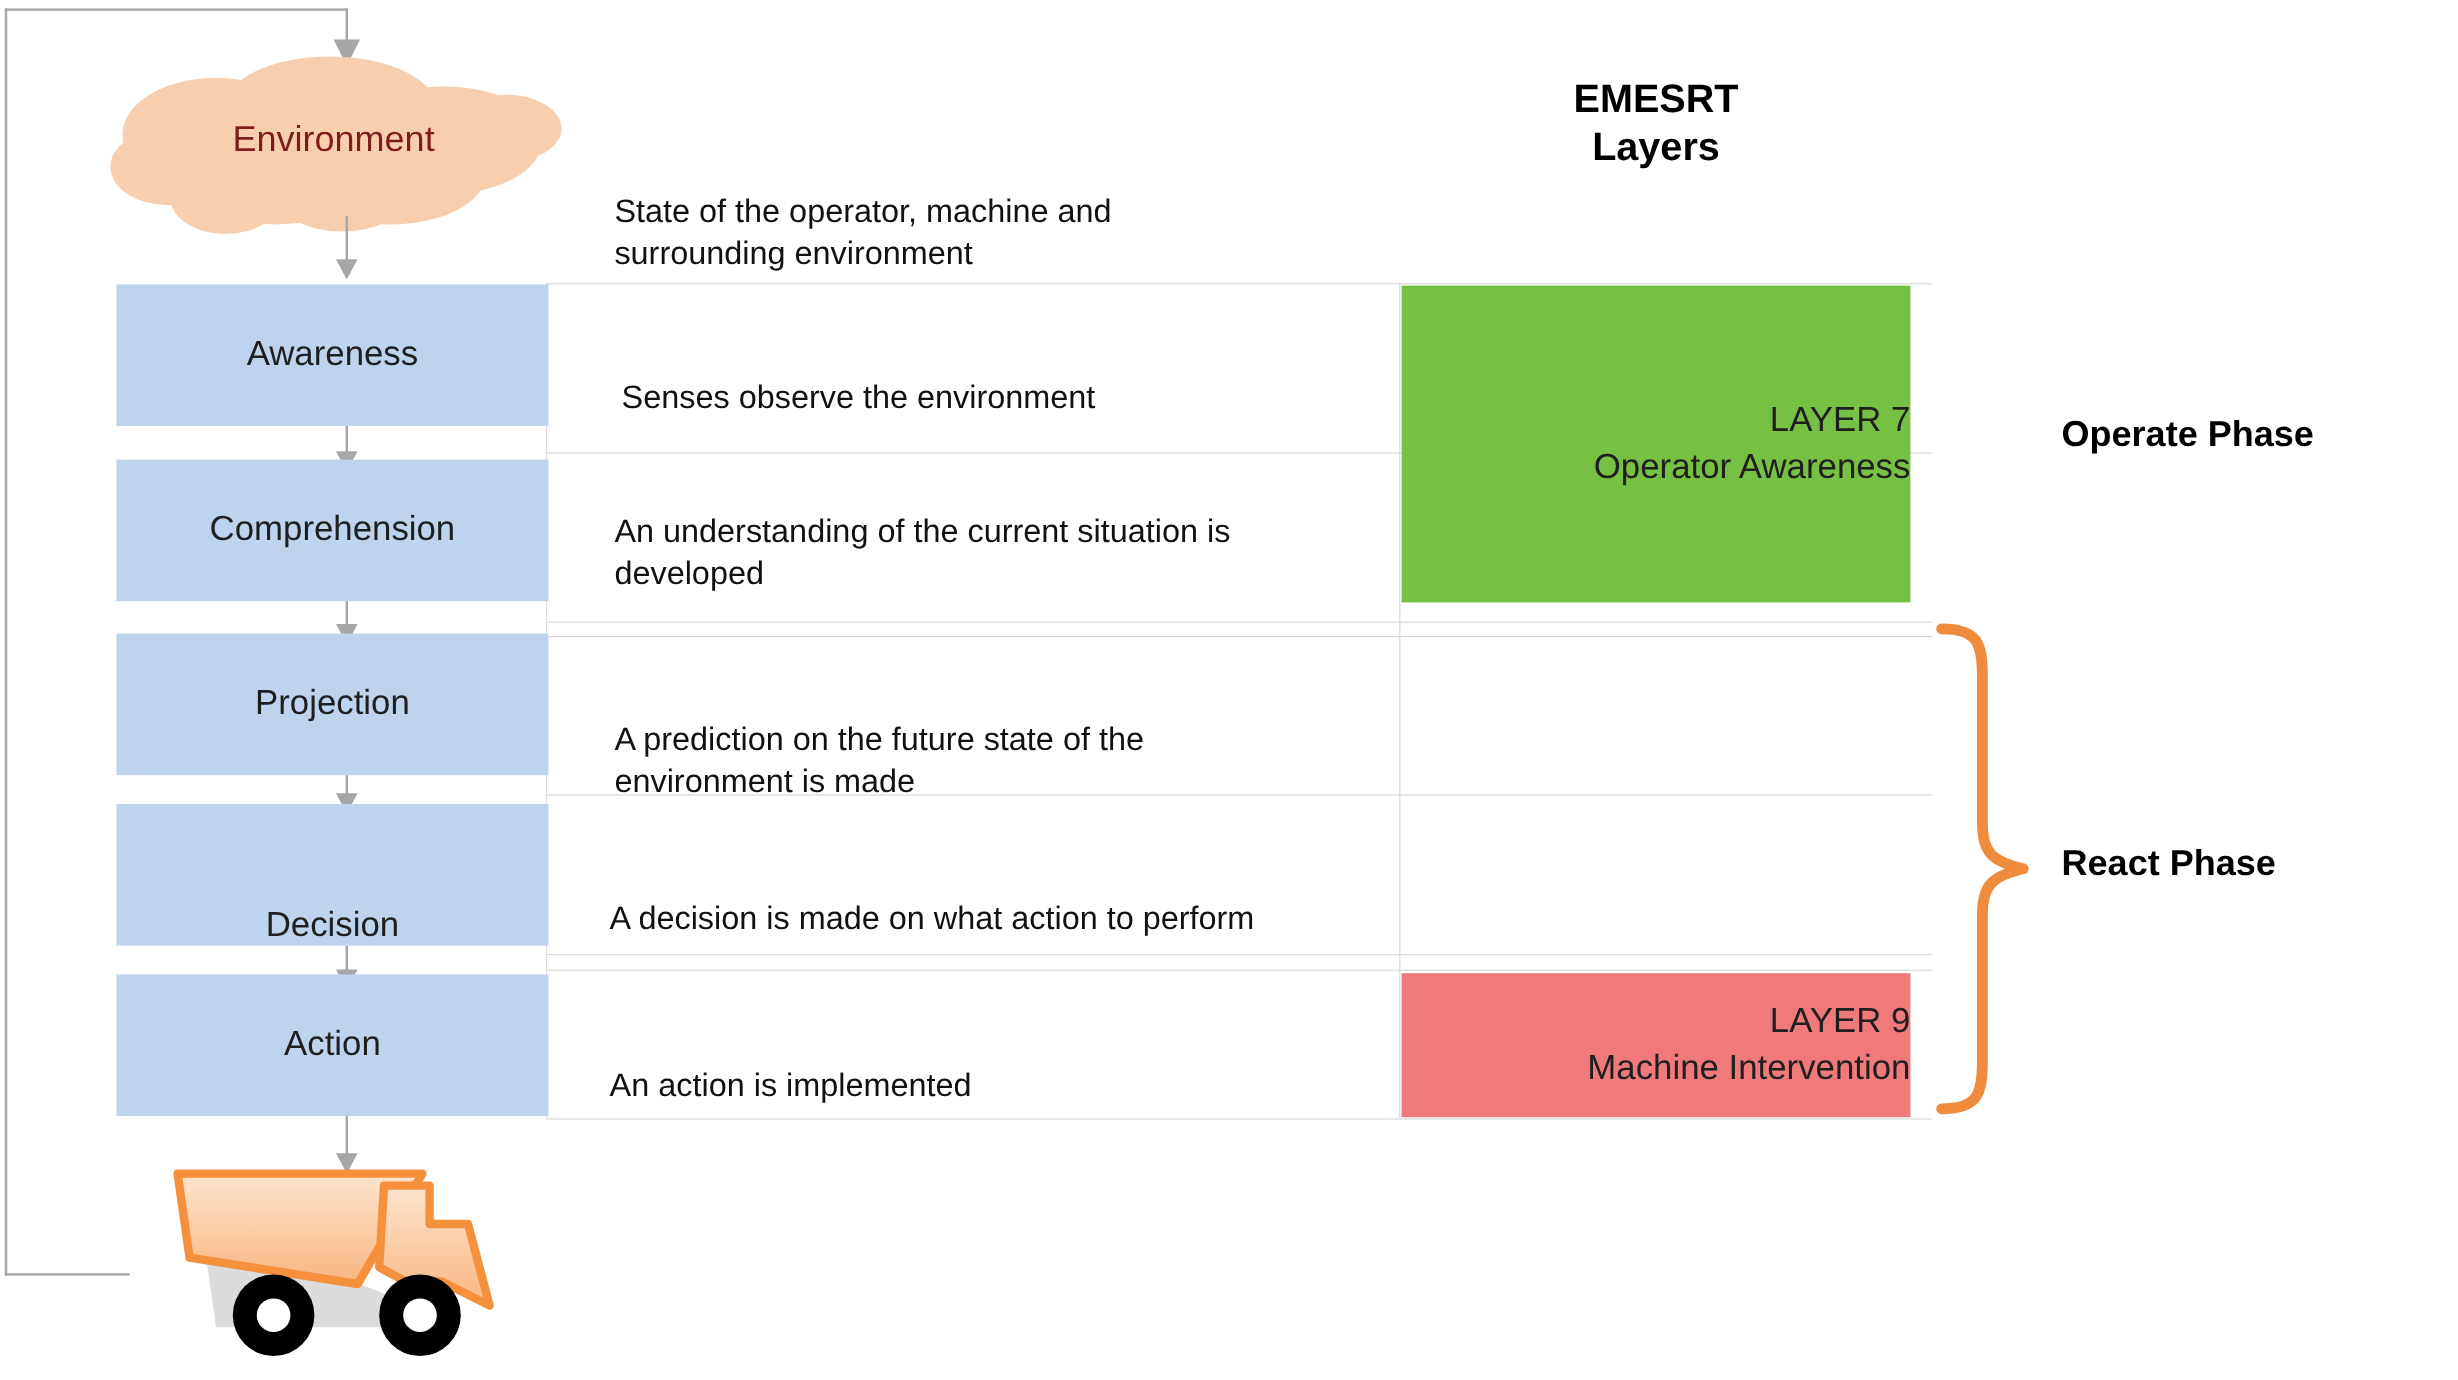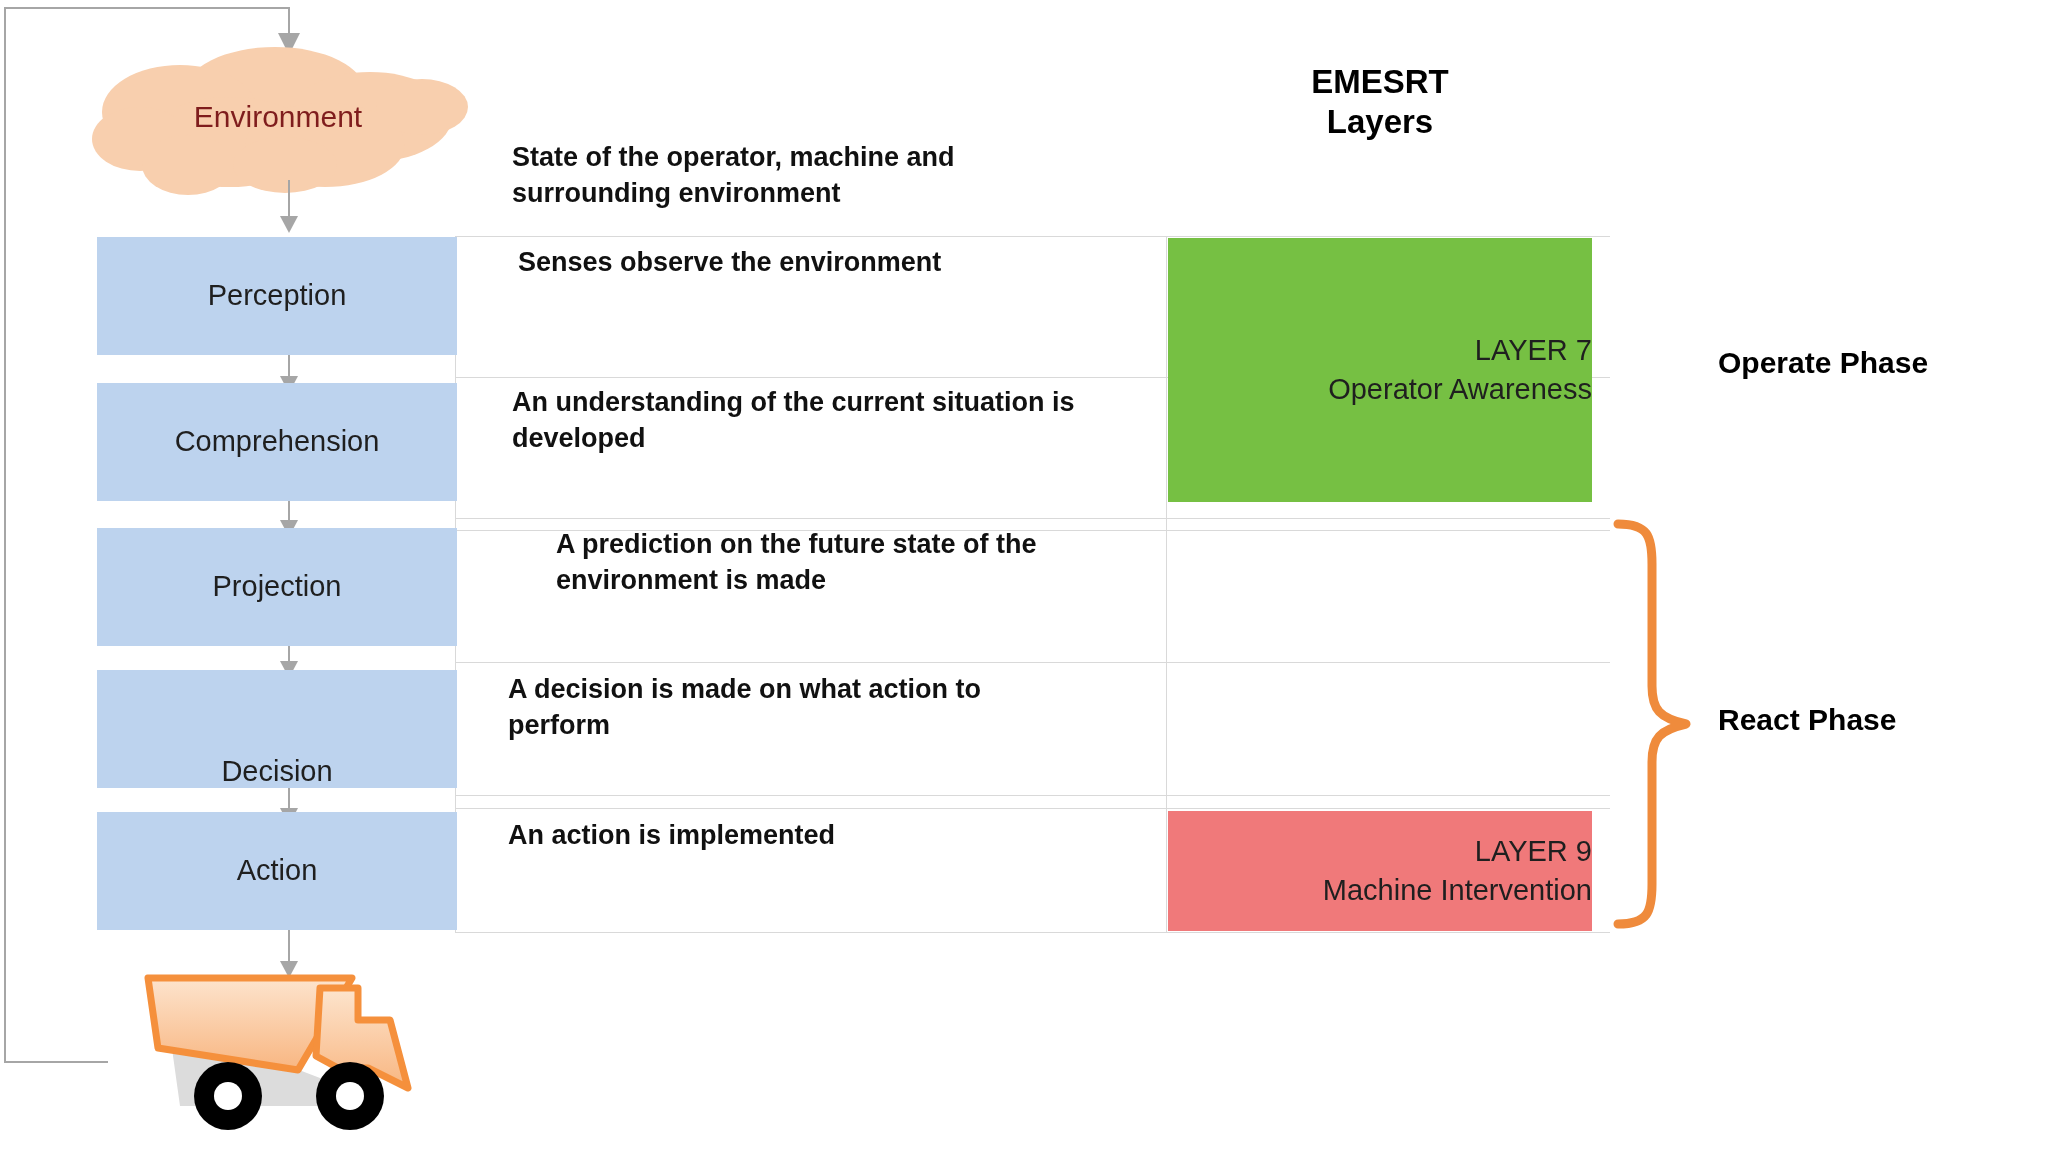--- a/index.html
+++ b/index.html
@@ -87,22 +87,21 @@
     text-align: center;
   }
 
   
   .desc {
     position: absolute;
     font-size: 27px;
     color: #111111;
     line-height: 1.32;
     display: flex;
-    align-items: flex-start;
-    font-weight: bold;
+    align-items: flex-end;
   }
 
   
   .layer-box {
     position: absolute;
     display: flex;
     flex-direction: column;
     align-items: flex-end;
     justify-content: center;
     font-size: 29px;
@@ -189,21 +188,21 @@
   <div class="grid-line" style="left:455px; top:518px;  width:1155px; height:1px;"></div>
   <div class="grid-line" style="left:455px; top:530px;  width:1155px; height:1px;"></div>
   <div class="grid-line" style="left:455px; top:662px;  width:1155px; height:1px;"></div>
   <div class="grid-line" style="left:455px; top:795px;  width:1155px; height:1px;"></div>
   <div class="grid-line" style="left:455px; top:808px;  width:1155px; height:1px;"></div>
   <div class="grid-line" style="left:455px; top:932px;  width:1155px; height:1px;"></div>
   <div class="grid-line" style="left:455px; top:236px;  width:1px; height:696px;"></div>
   <div class="grid-line" style="left:1166px; top:236px; width:1px; height:696px;"></div>
 
   <div class="stage-box" style="left:97px; top:237px; width:360px; height:118px;">
-    <span>Perception</span>
+    <span>Awareness</span>
   </div>
 
   <div class="stage-box" style="left:97px; top:383px; width:360px; height:118px;">
     <span>Comprehension</span>
   </div>
 
   <div class="stage-box" style="left:97px; top:528px; width:360px; height:118px;">
     <span>Projection</span>
   </div>
 
@@ -220,21 +219,21 @@
   </div>
 
   <div class="desc" style="left:518px; top:245px; width:620px; height:105px;">
     <span>Senses observe the environment</span>
   </div>
 
   <div class="desc" style="left:512px; top:385px; width:640px; height:112px;">
     <span>An understanding of the current situation is developed</span>
   </div>
 
-  <div class="desc" style="left:512px; top:527px; width:580px; height:112px;margin-left:44px;">
+  <div class="desc" style="left:512px; top:558px; width:580px; height:112px;">
     <span>A prediction on the future state of the environment is made</span>
   </div>
 
   <div class="desc" style="left:508px; top:672px; width:580px; height:112px;">
     <span>A decision is made on what action to perform</span>
   </div>
 
   <div class="desc" style="left:508px; top:818px; width:600px; height:105px;">
     <span>An action is implemented</span>
   </div>

